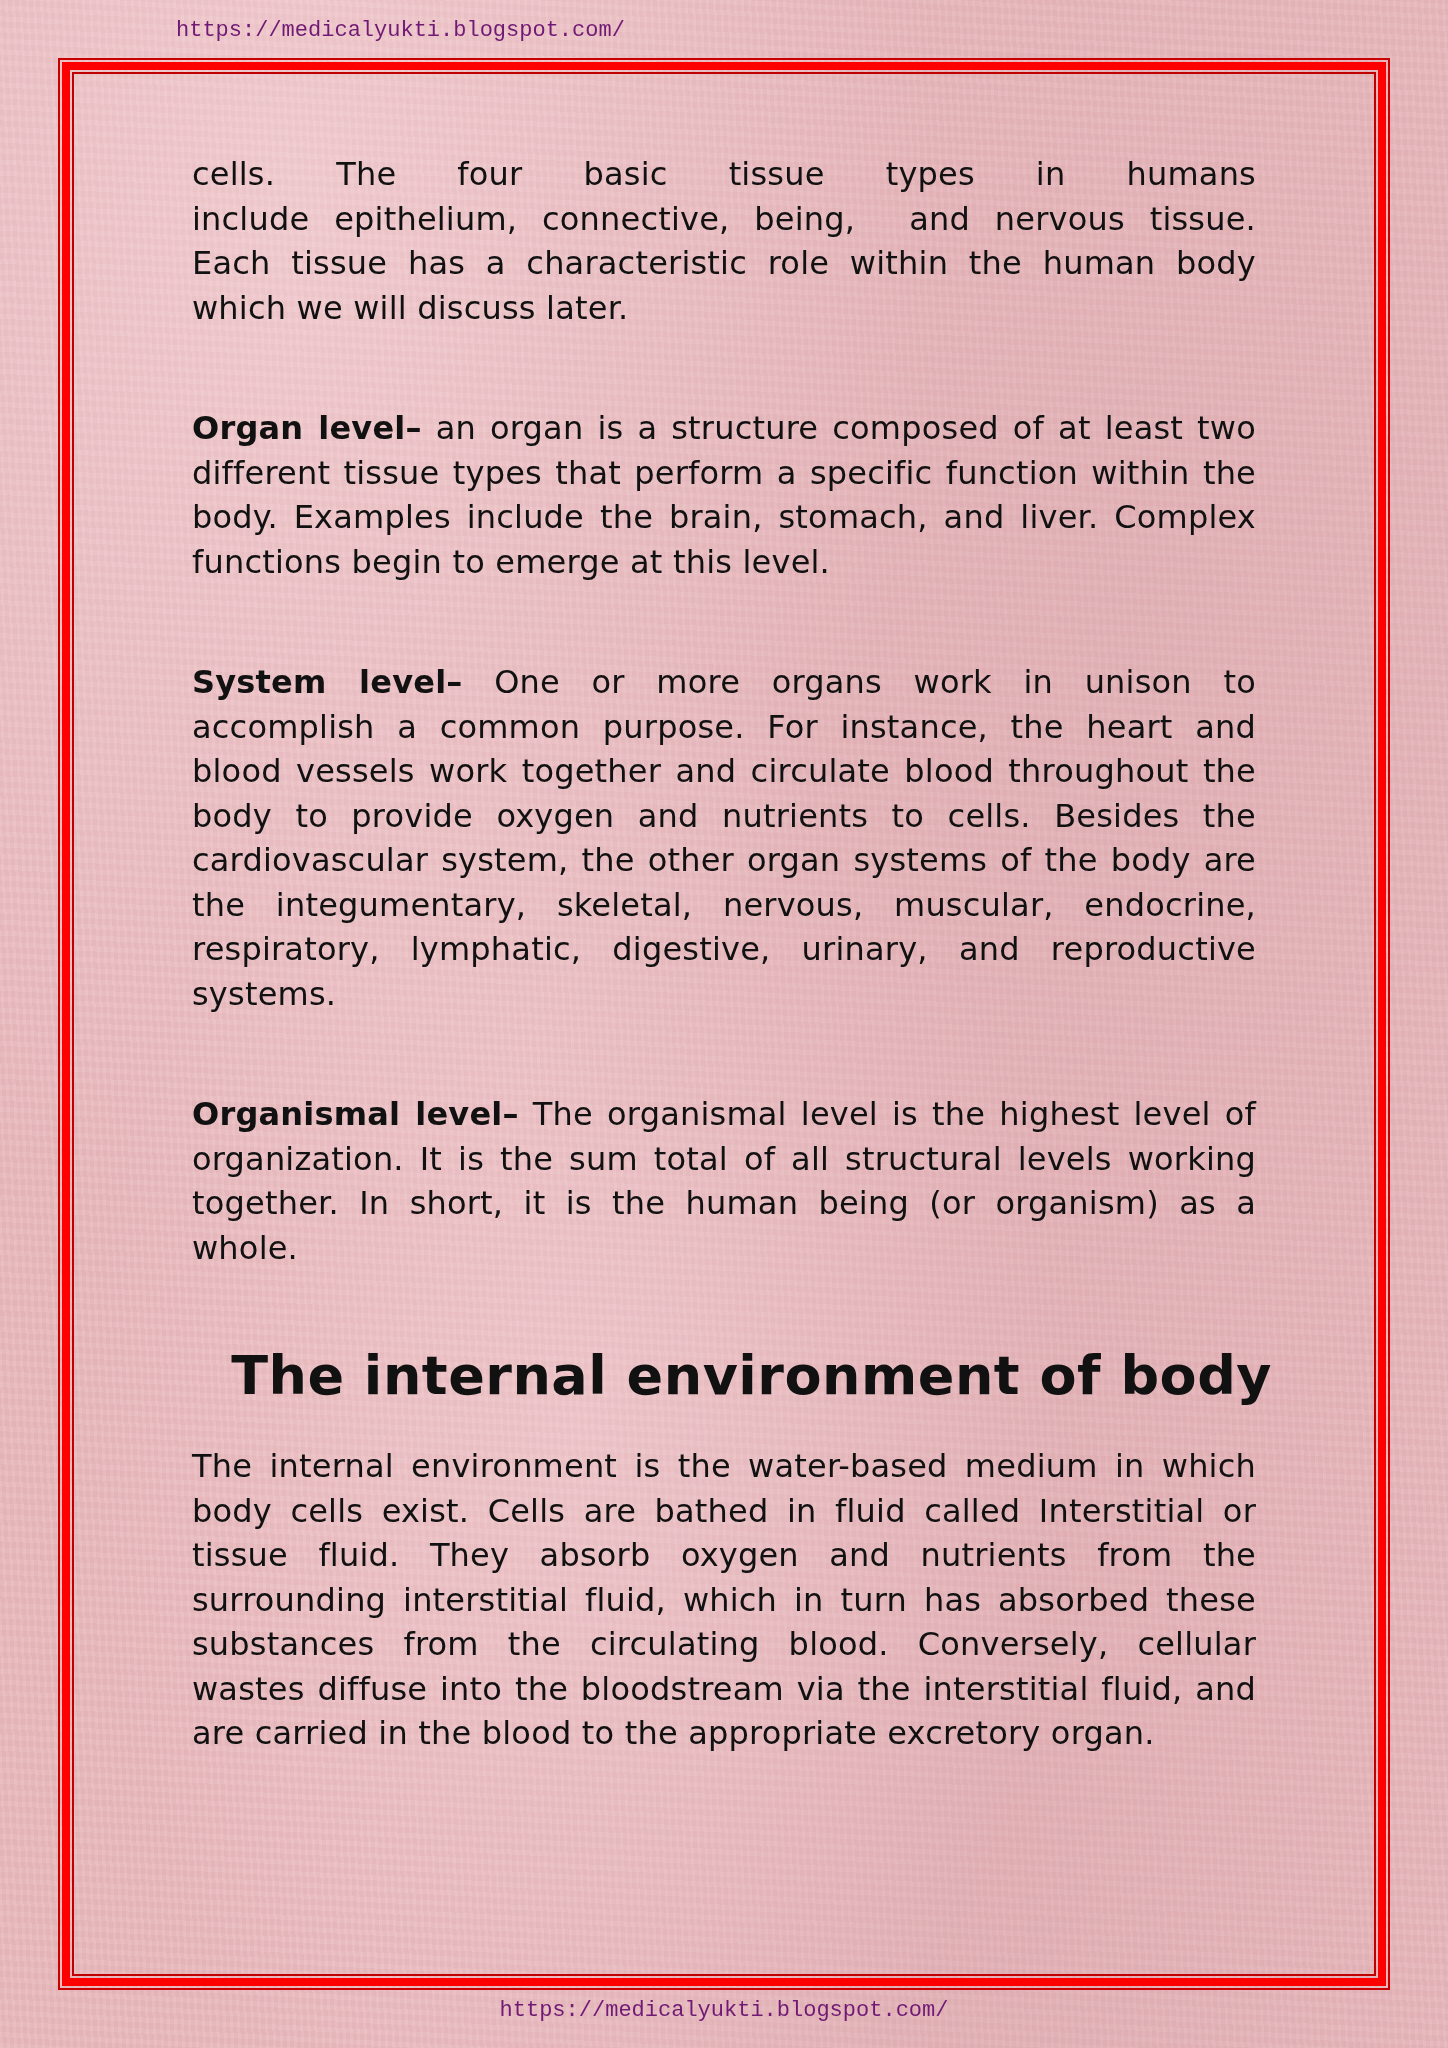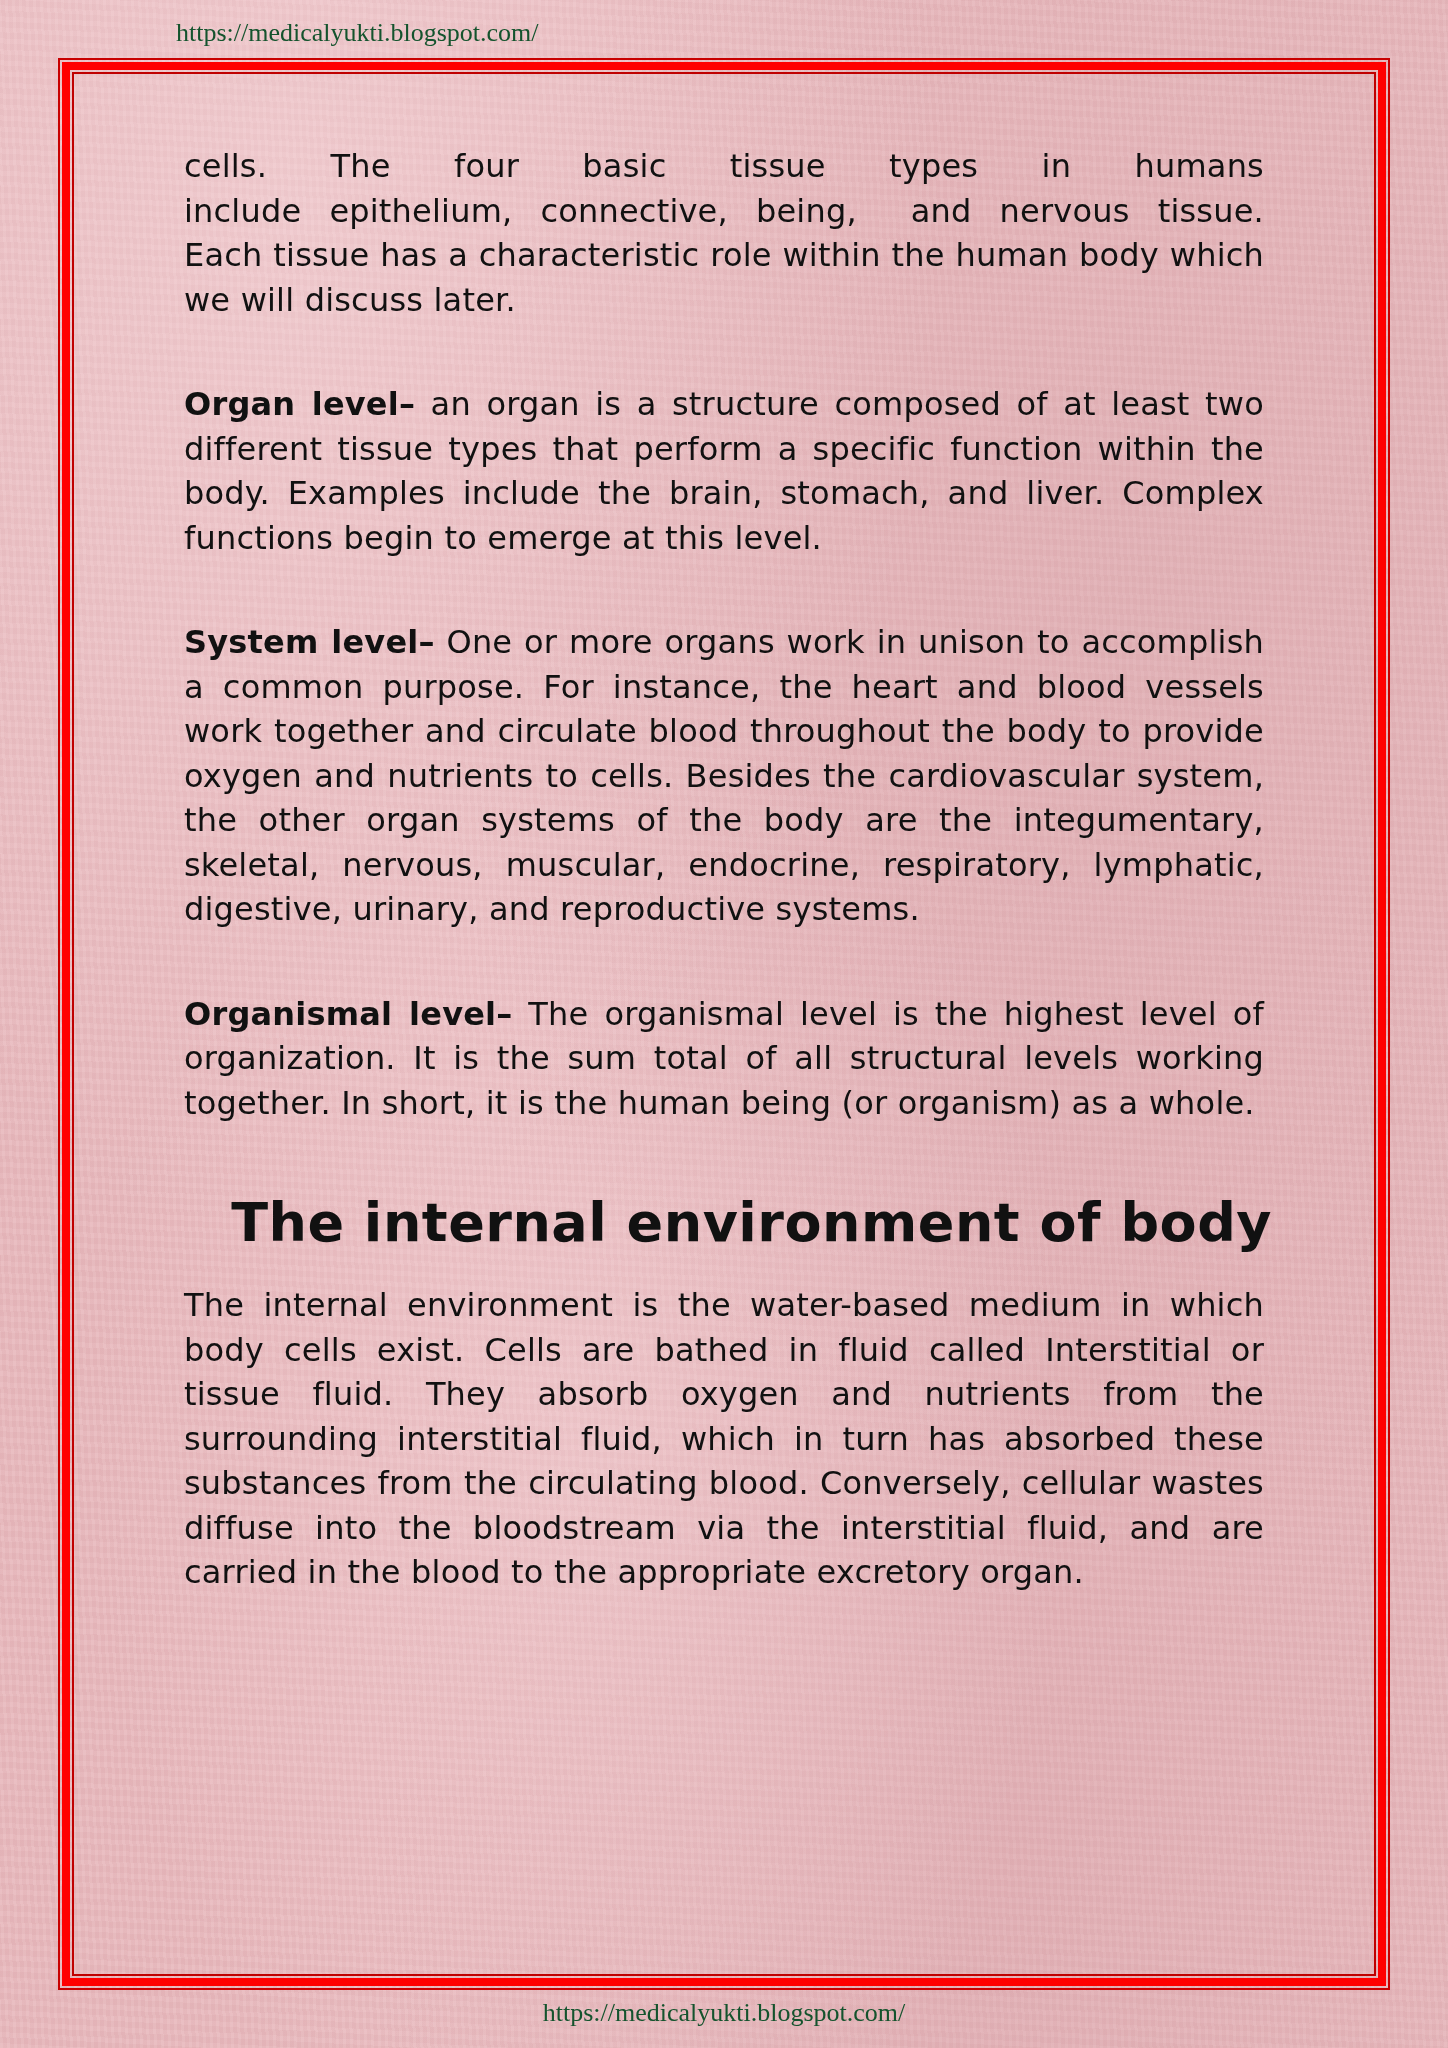--- a/index.html
+++ b/index.html
@@ -17,23 +17,23 @@
         radial-gradient(ellipse at 80% 30%, rgba(210,160,166,0.30) 0, rgba(210,160,166,0) 45%),
         radial-gradient(ellipse at 40% 70%, rgba(255,230,233,0.30) 0, rgba(255,230,233,0) 40%),
         radial-gradient(ellipse at 70% 90%, rgba(205,150,158,0.25) 0, rgba(205,150,158,0) 45%),
         repeating-linear-gradient(87deg, rgba(255,255,255,0.05) 0px, rgba(255,255,255,0.05) 3px, rgba(180,120,128,0.05) 3px, rgba(180,120,128,0.05) 7px),
         repeating-linear-gradient(3deg, rgba(255,255,255,0.04) 0px, rgba(255,255,255,0.04) 5px, rgba(170,110,120,0.04) 5px, rgba(170,110,120,0.04) 11px);
       font-family: "DejaVu Sans", sans-serif;
       color: #111;
     }
     .header-url, .footer-url {
       position: absolute;
-      font-family: Liberation Serif, serif;
-      font-size: 26px;
-      color: #14532d;
+      font-family: Liberation Mono, monospace;
+      font-size: 22px;
+      color: #701a75;
       letter-spacing: 0px;
     }
     .header-url { left: 176px; top: 18px; }
     .footer-url { left: 0; width: 1448px; text-align: center; top: 1998px; }
 
     
     .frame-outer {
       position: absolute;
       left: 58px; top: 58px;
       width: 1332px; height: 1932px;
@@ -58,21 +58,21 @@
     .content {
       position: absolute;
       left: 176px;
       top: 136px;
       width: 1096px;
     }
     .para {
       font-size: 32px;
       line-height: 44.5px;
       text-align: justify;
-      margin: 8px;
+      margin: 16px;
       letter-spacing: 0.2px;
     }
     .para b { font-weight: bold; }
     .gap { height: 44px; }
     .section-title {
       font-size: 54px;
       font-weight: bold;
       text-align: right;
       margin: 0;
       line-height: 60px;

